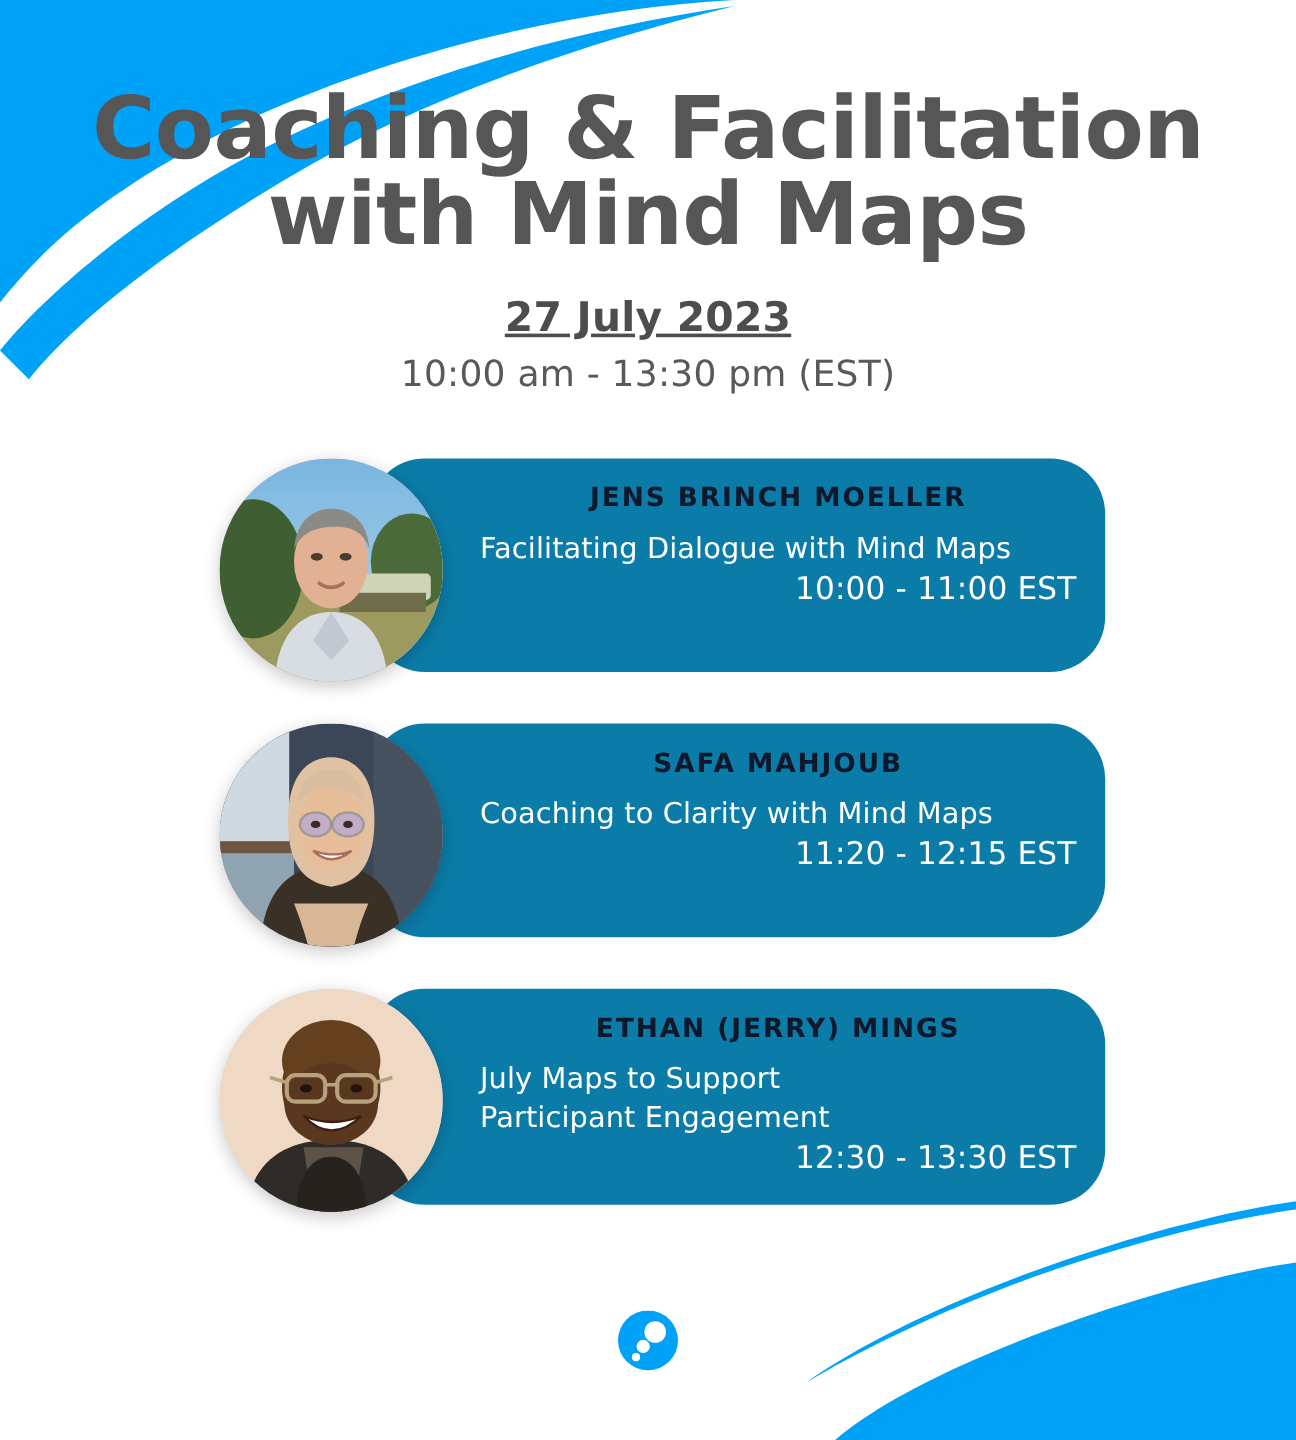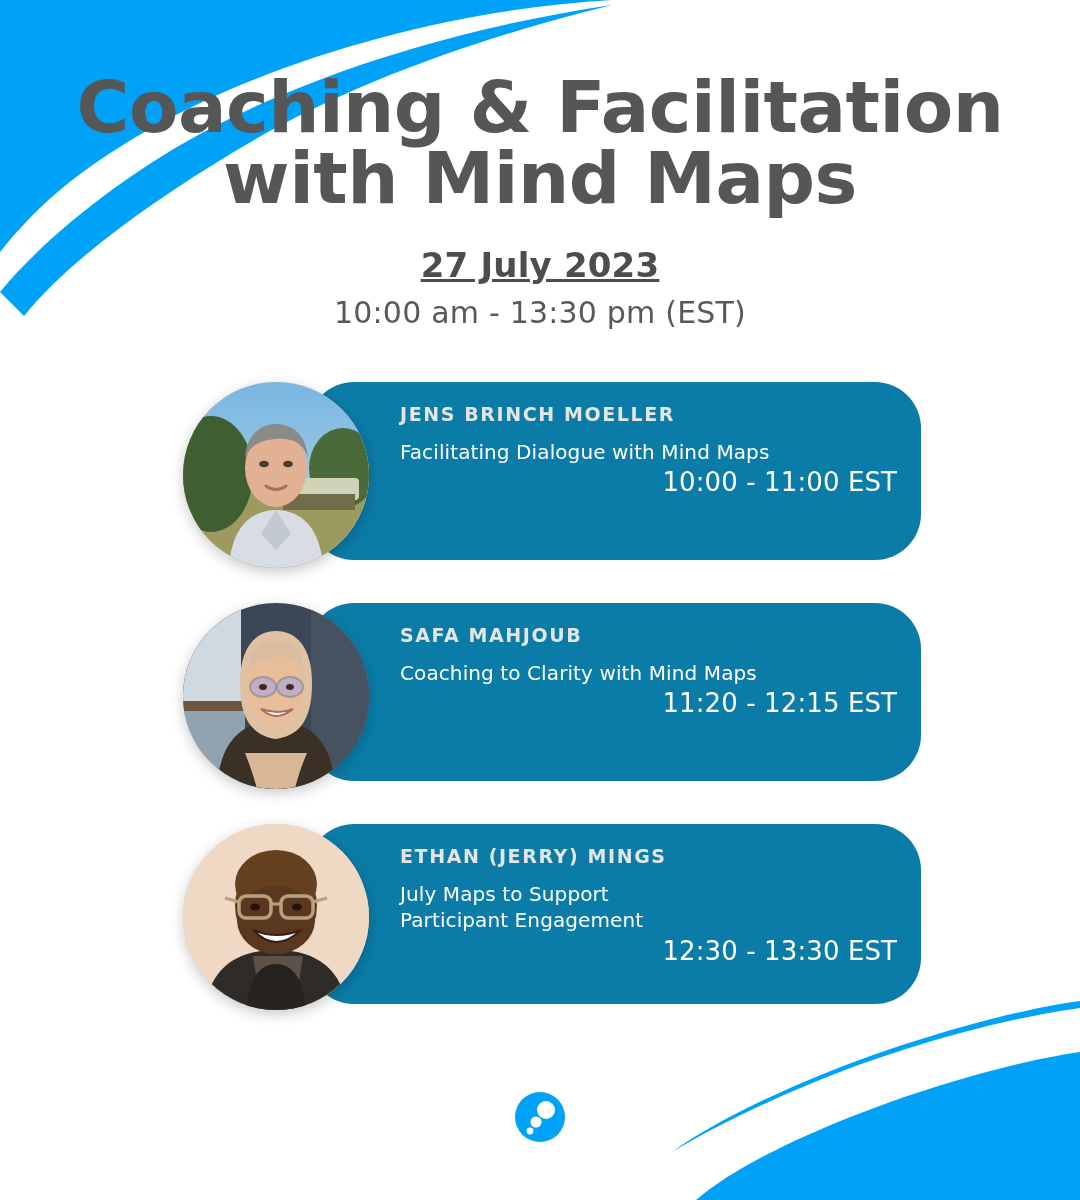--- a/index.html
+++ b/index.html
@@ -99,30 +99,31 @@
   }
   .card-text {
     position: absolute;
     left: 92px;
     top: 22px;
     right: 24px;
   }
   .speaker-name {
     font-family: "DejaVu Sans", sans-serif;
     font-weight: bold;
-    font-size: 19px;
+    font-size: 22px;
     letter-spacing: 1.6px;
-    color: #e5e5e5;
+    color: #0f172a;
     text-transform: uppercase;
     margin: 0 0 14px 0;
     line-height: 1.1;
+    text-align: center;
   }
   .session-topic {
     font-family: "DejaVu Sans", sans-serif;
-    font-size: 20px;
+    font-size: 24px;
     color: #ffffff;
     line-height: 1.33;
     margin: 0;
     letter-spacing: 0.1px;
   }
   .session-time {
     font-family: "DejaVu Sans", sans-serif;
     font-size: 26px;
     color: #ffffff;
     line-height: 1.33;

